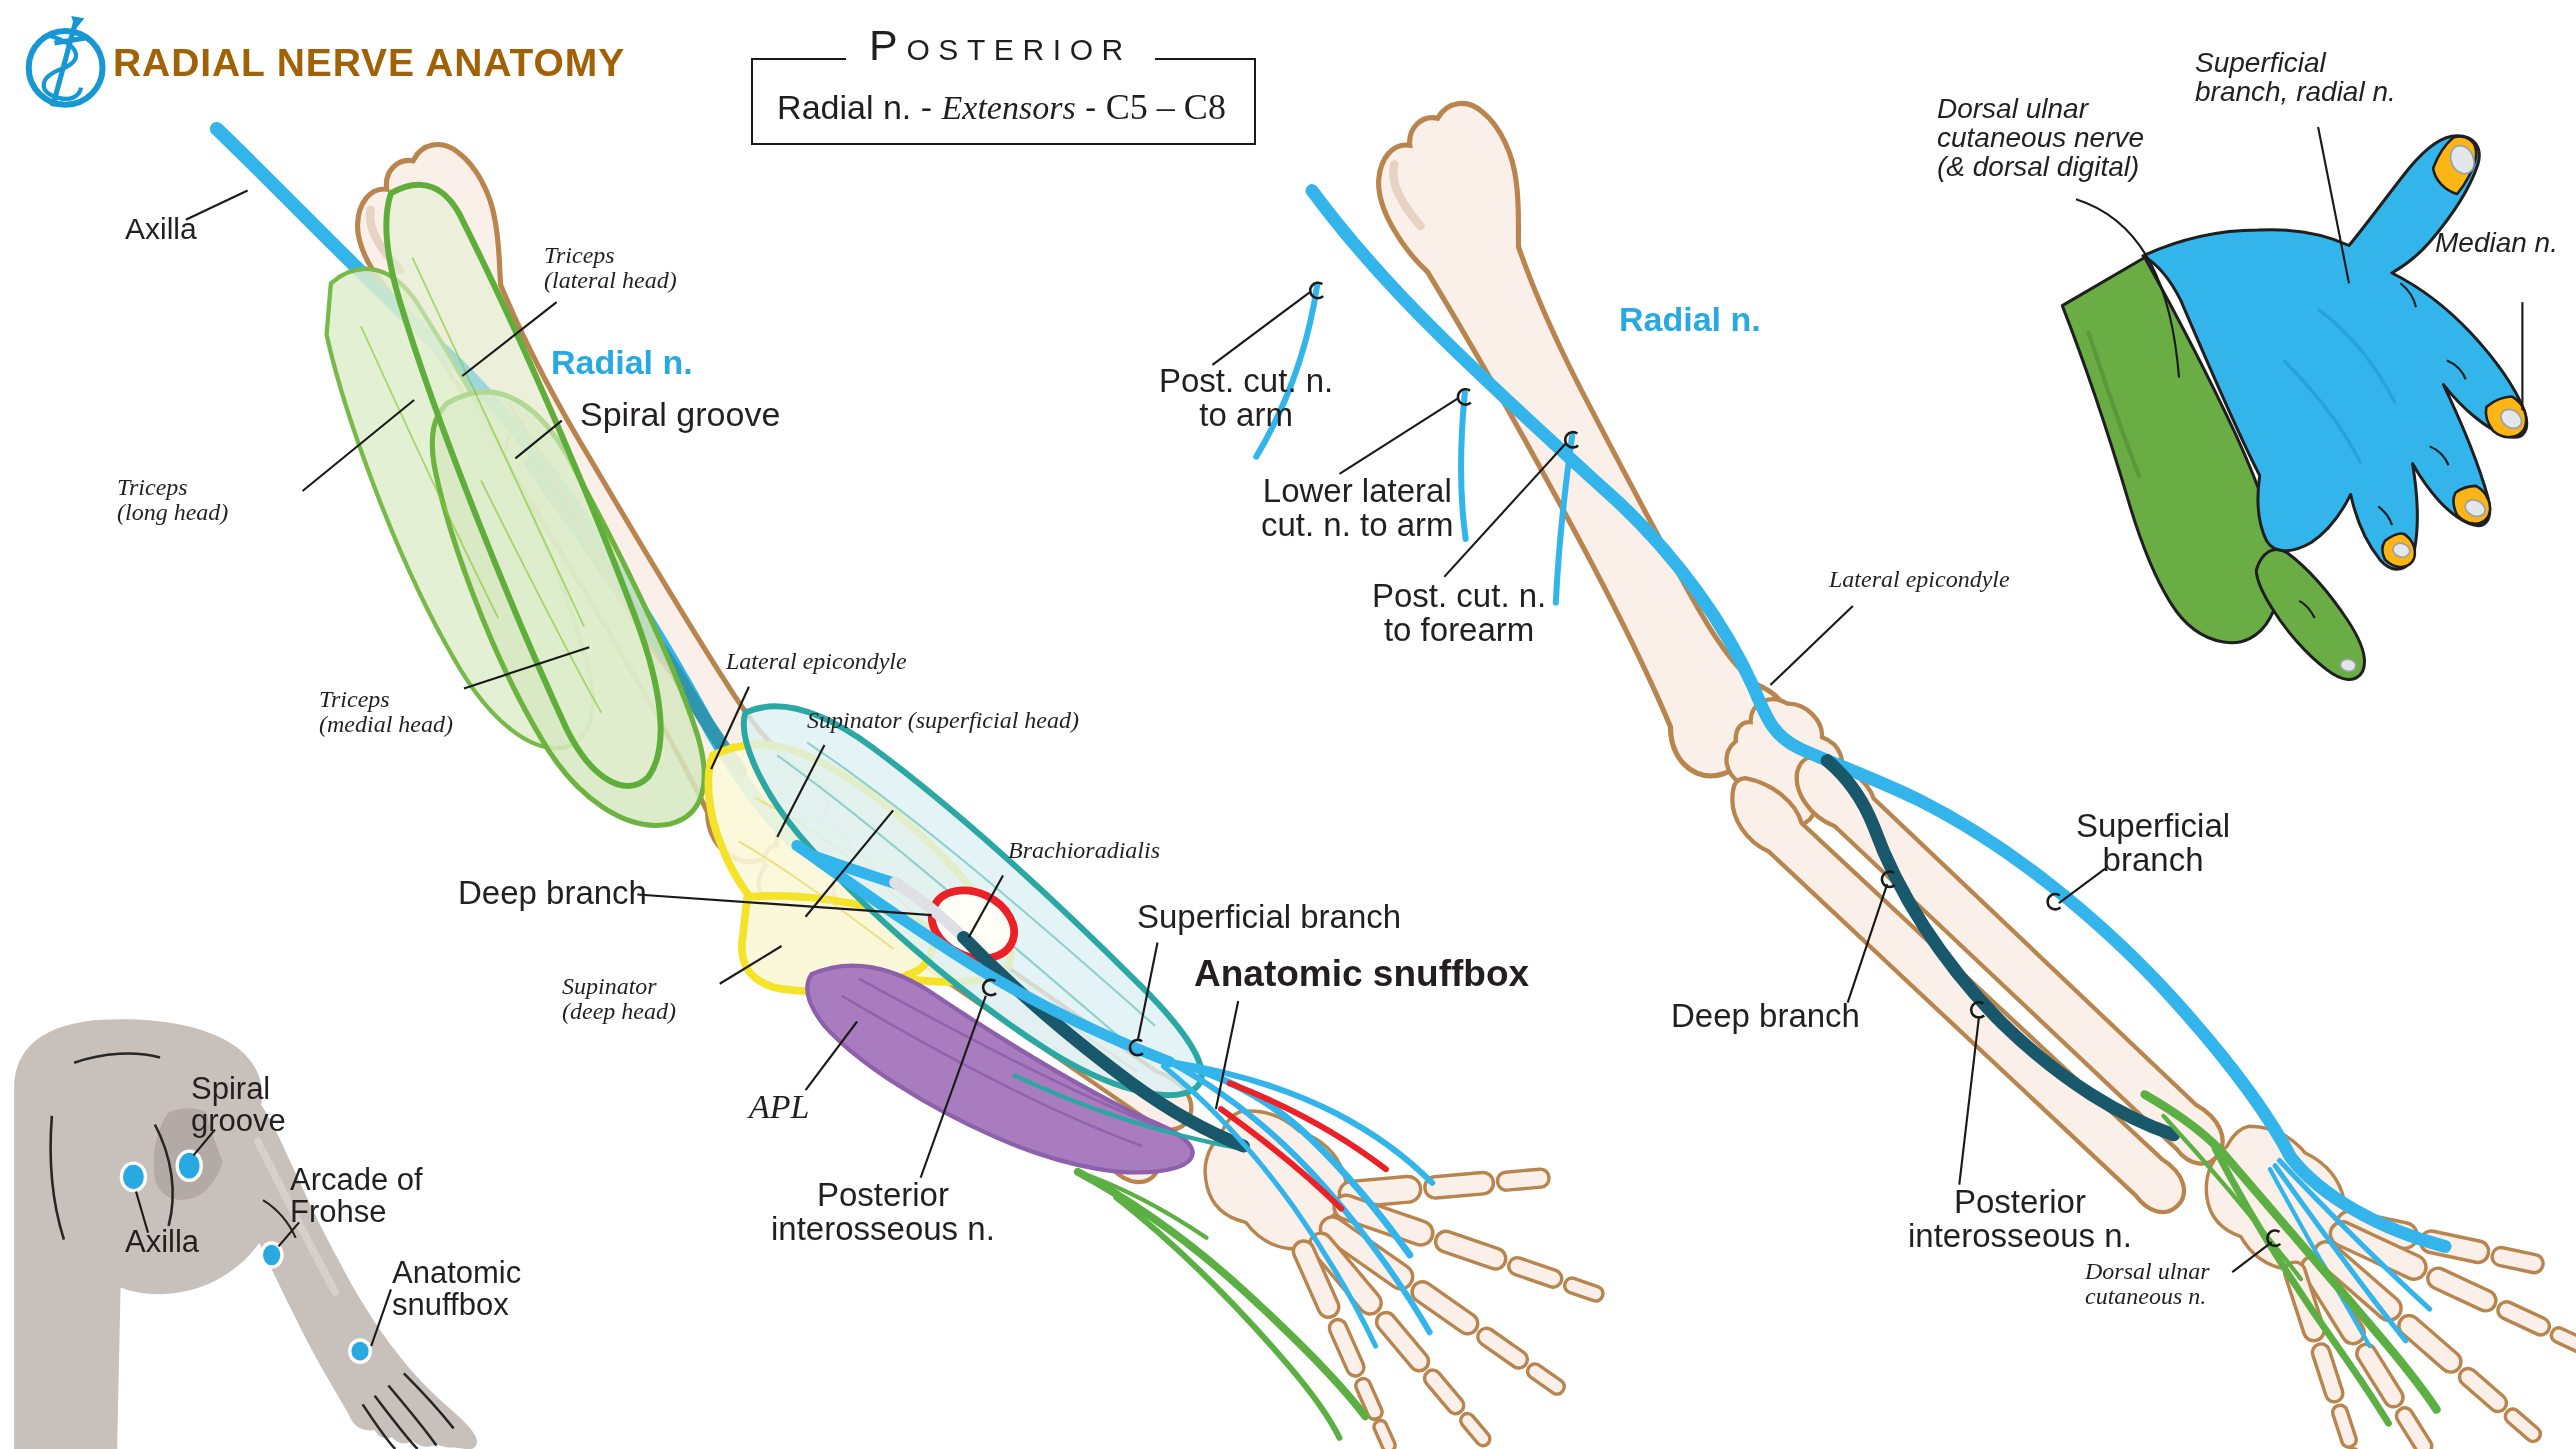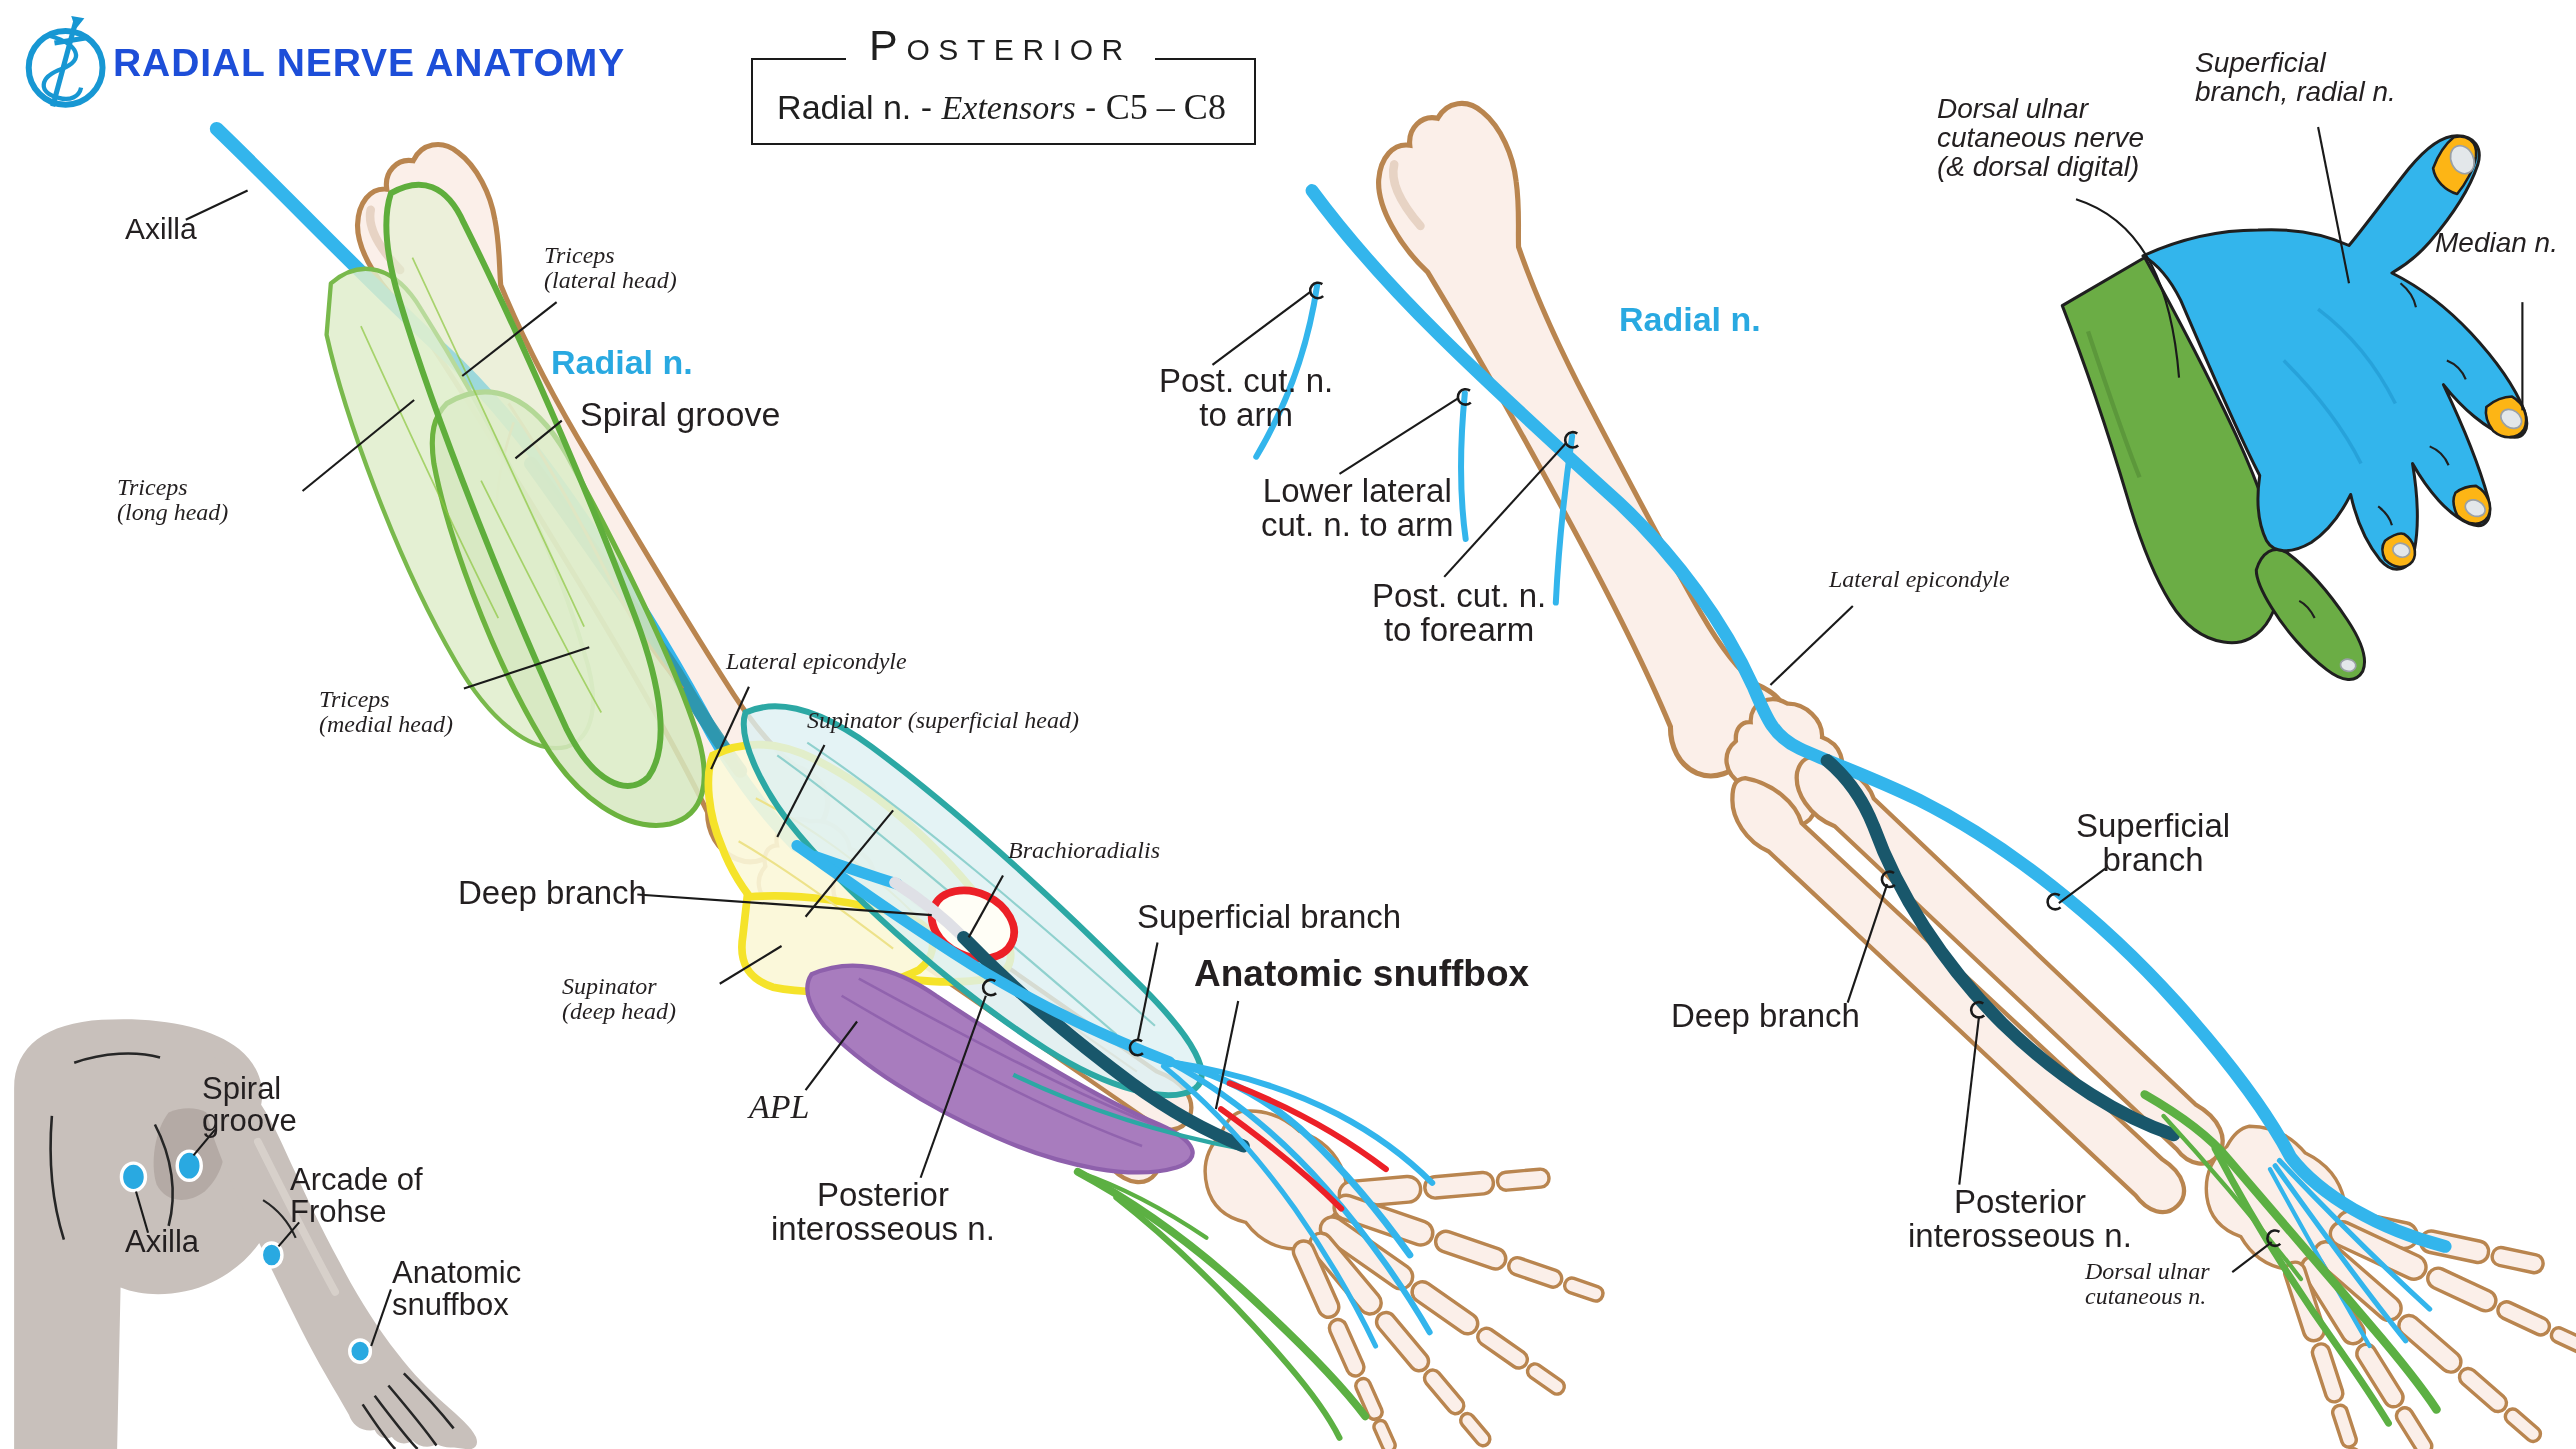--- a/index.html
+++ b/index.html
@@ -8,21 +8,21 @@
   #art{position:absolute;left:0;top:0;}
   .lbl{position:absolute;white-space:nowrap;line-height:1.04;color:#231f20;}
   .sans{font-family:"Liberation Sans",sans-serif;font-size:32px;}
   .sans-lg{font-family:"Liberation Sans",sans-serif;font-size:34px;}
   .sans-sb{font-family:"Liberation Sans",sans-serif;font-size:37px;font-weight:600;}
   .serif{font-family:Liberation Sans, sans-serif;font-size:33px;text-align:center;}
   .serif-i{font-family:"Liberation Serif",serif;font-style:italic;font-size:24px;}
   .sans-i{font-family:"Liberation Sans",sans-serif;font-style:italic;font-size:28px;}
   .blue{color:#29a9e1;font-weight:bold;font-size:34px;}
   #title{position:absolute;left:113px;top:41px;font-size:39px;font-weight:bold;
-         letter-spacing:0.9px;color:#1d4ed8;}
+         letter-spacing:0.9px;color:#a16207;}
   #posterior-word{position:absolute;left:846px;top:20.6px;width:309px;text-align:center;
          font-variant:small-caps;font-size:43px;letter-spacing:8.6px;background:#fff;z-index:3;}
   #header-box{position:absolute;left:751px;top:58px;width:501px;height:83px;
          border:2.6px solid #1a1a1a;z-index:2;}
   #header-sub{position:absolute;left:751px;top:86px;width:501px;text-align:center;
          font-size:34px;z-index:4;}
   #header-sub .x-serif-i{font-family:"Liberation Serif",serif;font-style:italic;}
   #header-sub .x-serif{font-family:"Liberation Serif",serif;font-size:36px;}
 </style>
 </head>
@@ -439,21 +439,21 @@
   <div>Superficial</div>
   <div>branch, radial n.</div>
 </div>
 <div class="lbl sans-i" style="left:1937px;top:94px;">
   <div>Dorsal ulnar</div>
   <div>cutaneous nerve</div>
   <div>(&amp; dorsal digital)</div>
 </div>
 <div class="lbl sans-i" style="left:2435px;top:228px;">Median n.</div>
 
-<div class="lbl sans" style="left:202px;top:1073px;font-size:31px;">
+<div class="lbl sans" style="left:191px;top:1073px;font-size:31px;">
   <div>Spiral</div>
   <div>groove</div>
 </div>
 <div class="lbl sans" style="left:125px;top:1226px;font-size:31px;">Axilla</div>
 <div class="lbl sans" style="left:290px;top:1164px;font-size:31px;">
   <div>Arcade of</div>
   <div>Frohse</div>
 </div>
 <div class="lbl sans" style="left:392px;top:1257px;font-size:31px;">
   <div>Anatomic</div>

